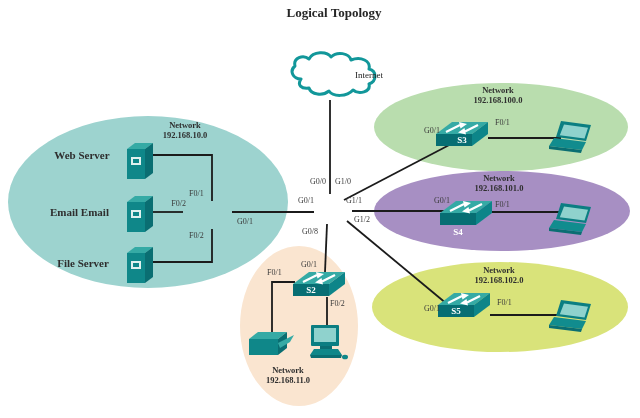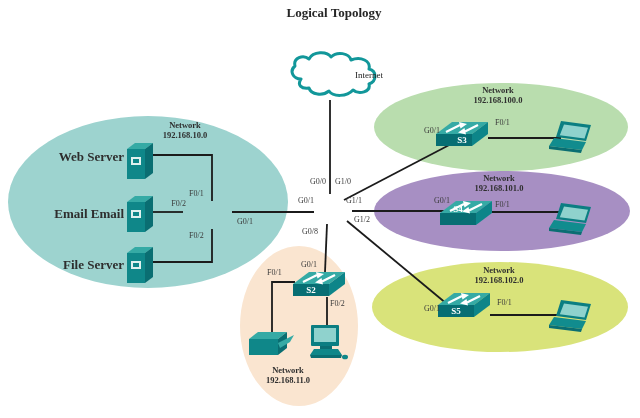--- a/index.html
+++ b/index.html
@@ -8,21 +8,21 @@
   .abs{position:absolute;}
   .lan{position:absolute;border-radius:50%;}
   #links{position:absolute;left:0;top:0;}
   #links path{stroke:#1b1b1b;stroke-width:1.8;fill:none;}
   .title{position:absolute;left:0;top:5px;width:100%;text-align:center;
          font-weight:bold;font-size:13px;color:#262626;}
   .port{position:absolute;font-size:8px;line-height:1;color:#3b3b3b;white-space:nowrap;}
   .port.r{text-align:right;}
   .netlabel{position:absolute;text-align:center;font-weight:bold;font-size:8.5px;
             line-height:1.18;color:#2e2e2e;}
-  .srvlabel{position:absolute;text-align:right;font-weight:bold;font-size:13px;
+  .srvlabel{position:absolute;text-align:center;font-weight:bold;font-size:11px;
             line-height:1;color:#2e2e2e;}
   .devlabel{position:absolute;left:0;text-align:center;color:#ffffff;
             font-weight:bold;font-size:9px;}
   .cloudlabel{position:absolute;left:0;text-align:right;color:#222222;
               font-size:9px;font-weight:normal;}
   svg.defsonly{position:absolute;width:0;height:0;}
 </style>
 </head>
 <body>
 
@@ -145,21 +145,21 @@
       </svg>
     <div class="devlabel" style="top:17px;width:52px;height:11px;line-height:11px">S3</div>
   </div>
   <div class="port r" style="left:412px;top:127px;width:28px">G0/1</div>
   <div class="port" style="left:495px;top:119px">F0/1</div>
 
   <div class="abs" style="left:440px;top:197px;width:52px;height:30px">
     <svg width="52" height="30">
         <use href="#sym-switch"></use>
       </svg>
-    <div class="devlabel" style="top:7px;width:36px;height:17px;line-height:11px">S4</div>
+    <div class="devlabel" style="top:30px;width:36px;height:17px;line-height:11px">S4</div>
   </div>
   <div class="port r" style="left:422px;top:197px;width:28px">G0/1</div>
   <div class="port" style="left:495px;top:201px">F0/1</div>
 
   <div class="abs" style="left:438px;top:289px;width:52px;height:30px">
     <svg width="52" height="30">
         <use href="#sym-switch"></use>
       </svg>
     <div class="devlabel" style="top:17px;width:36px;height:11px;line-height:11px">S5</div>
   </div>

